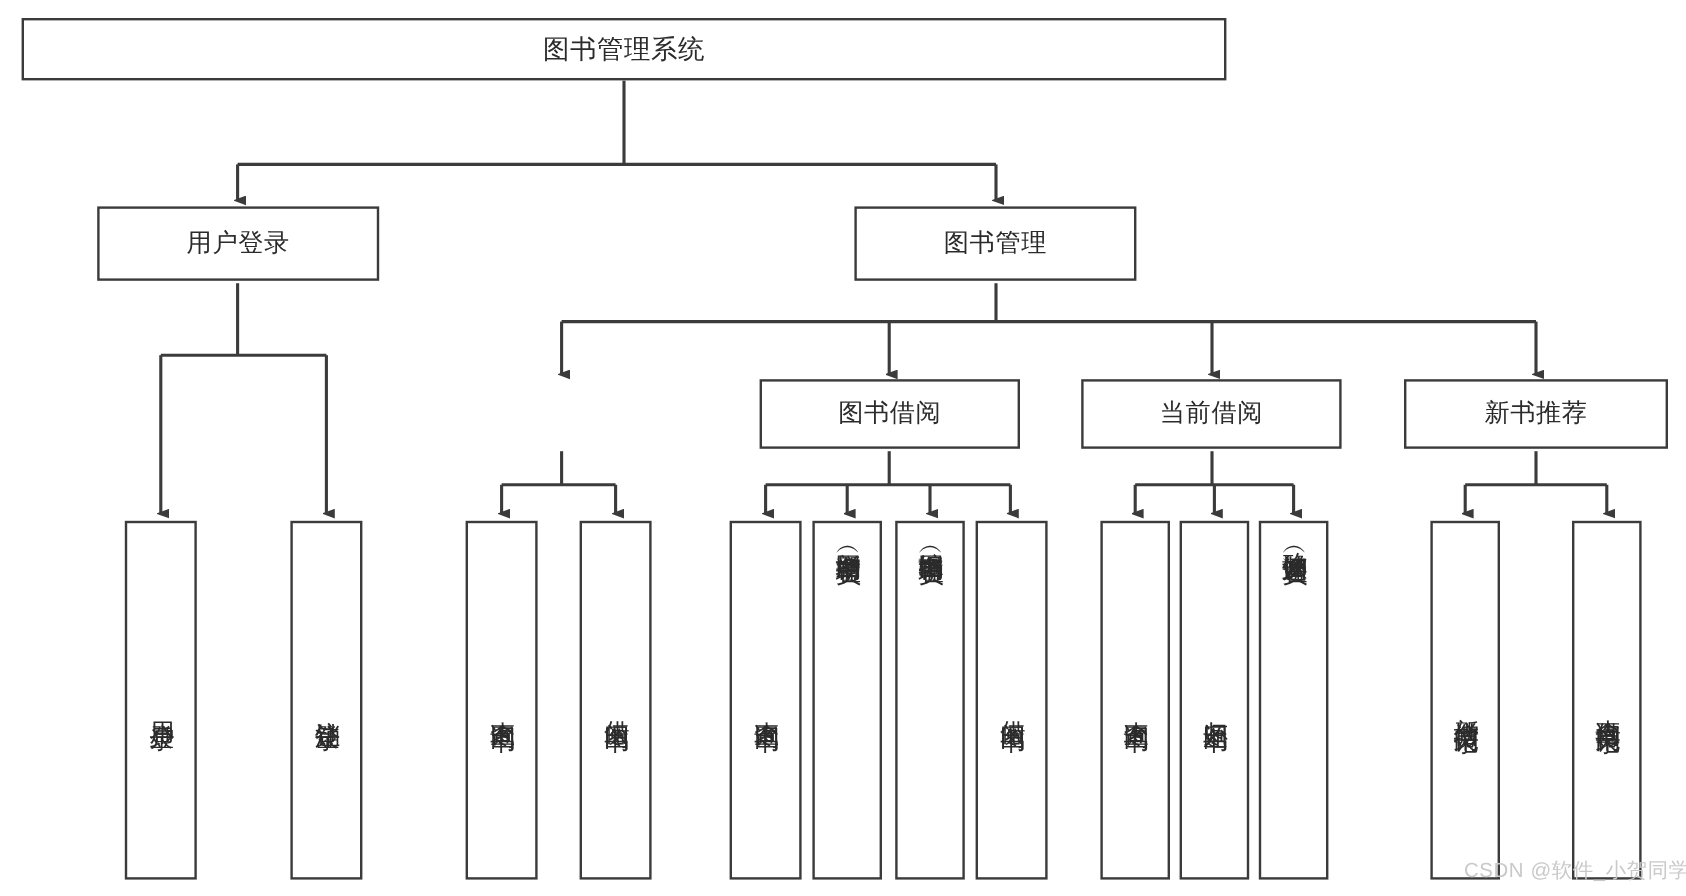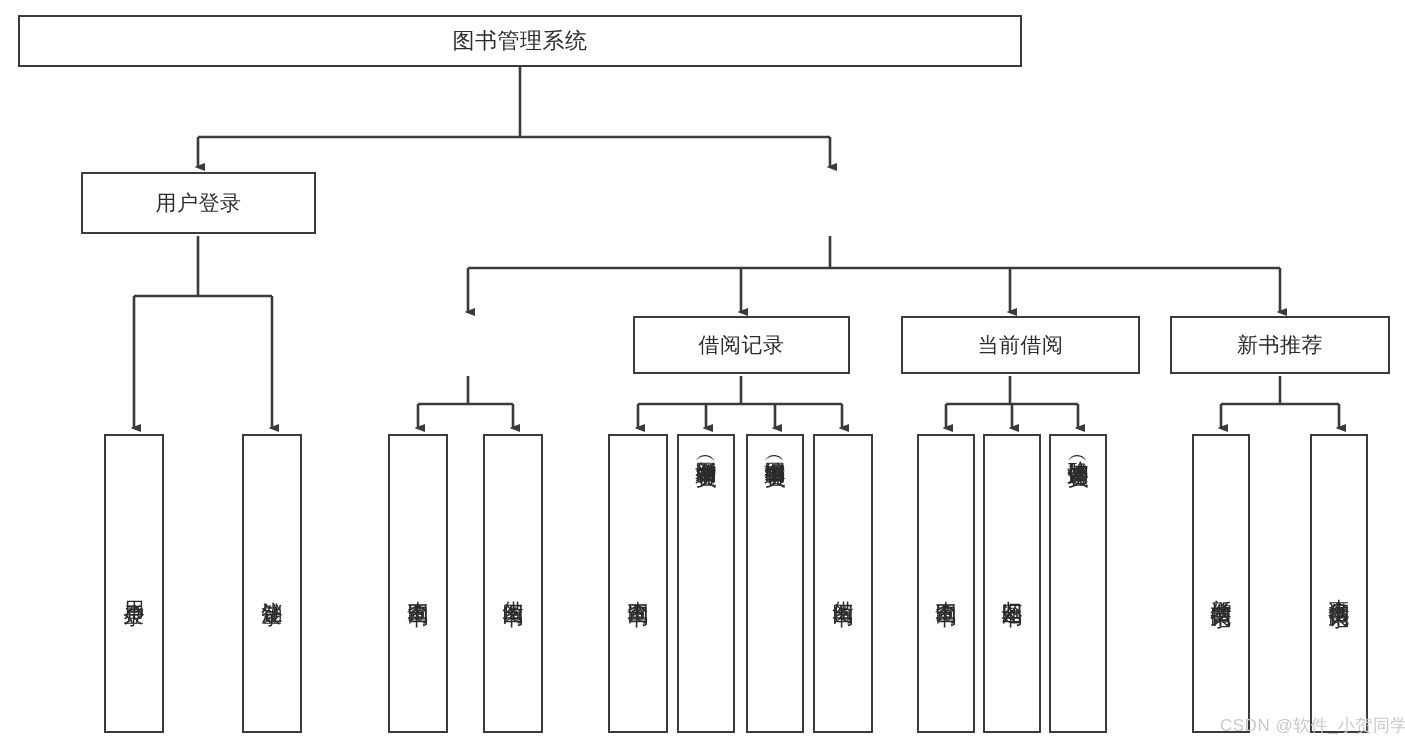--- a/index.html
+++ b/index.html
@@ -130,25 +130,28 @@
     </g>
   </svg>
 
   <div class="node horiz root" style="left:18px; top:15px; width:1004px; height:52px;">
     <span class="node-label">图书管理系统</span>
   </div>
 
   <div class="node horiz" style="left:81px; top:172px; width:235px; height:62px;">
     <span class="node-label">用户登录</span>
   </div>
+  <div class="node horiz" style="left:712px; top:172px; width:235px; height:62px;">
+    <span class="node-label">图书管理</span>
+  </div>
 
   <div class="node horiz" style="left:633px; top:316px; width:217px; height:58px;">
-    <span class="node-label">借阅记录</span>
-  </div>
-  <div class="node horiz" style="left:901px; top:316px; width:239px; height:58px;">
+    <span class="node-label">图书借阅</span>
+  </div>
+  <div class="node horiz" style="left:901px; top:316px; width:217px; height:58px;">
     <span class="node-label">当前借阅</span>
   </div>
   <div class="node horiz" style="left:1170px; top:316px; width:220px; height:58px;">
     <span class="node-label">新书推荐</span>
   </div>
 
   <div class="node vert" style="left:104px; top:434px; width:60px; height:299px; align-items:center;">
     <span class="node-label">用户登录</span>
   </div>
   <div class="node vert" style="left:242px; top:434px; width:60px; height:299px; align-items:center;">

